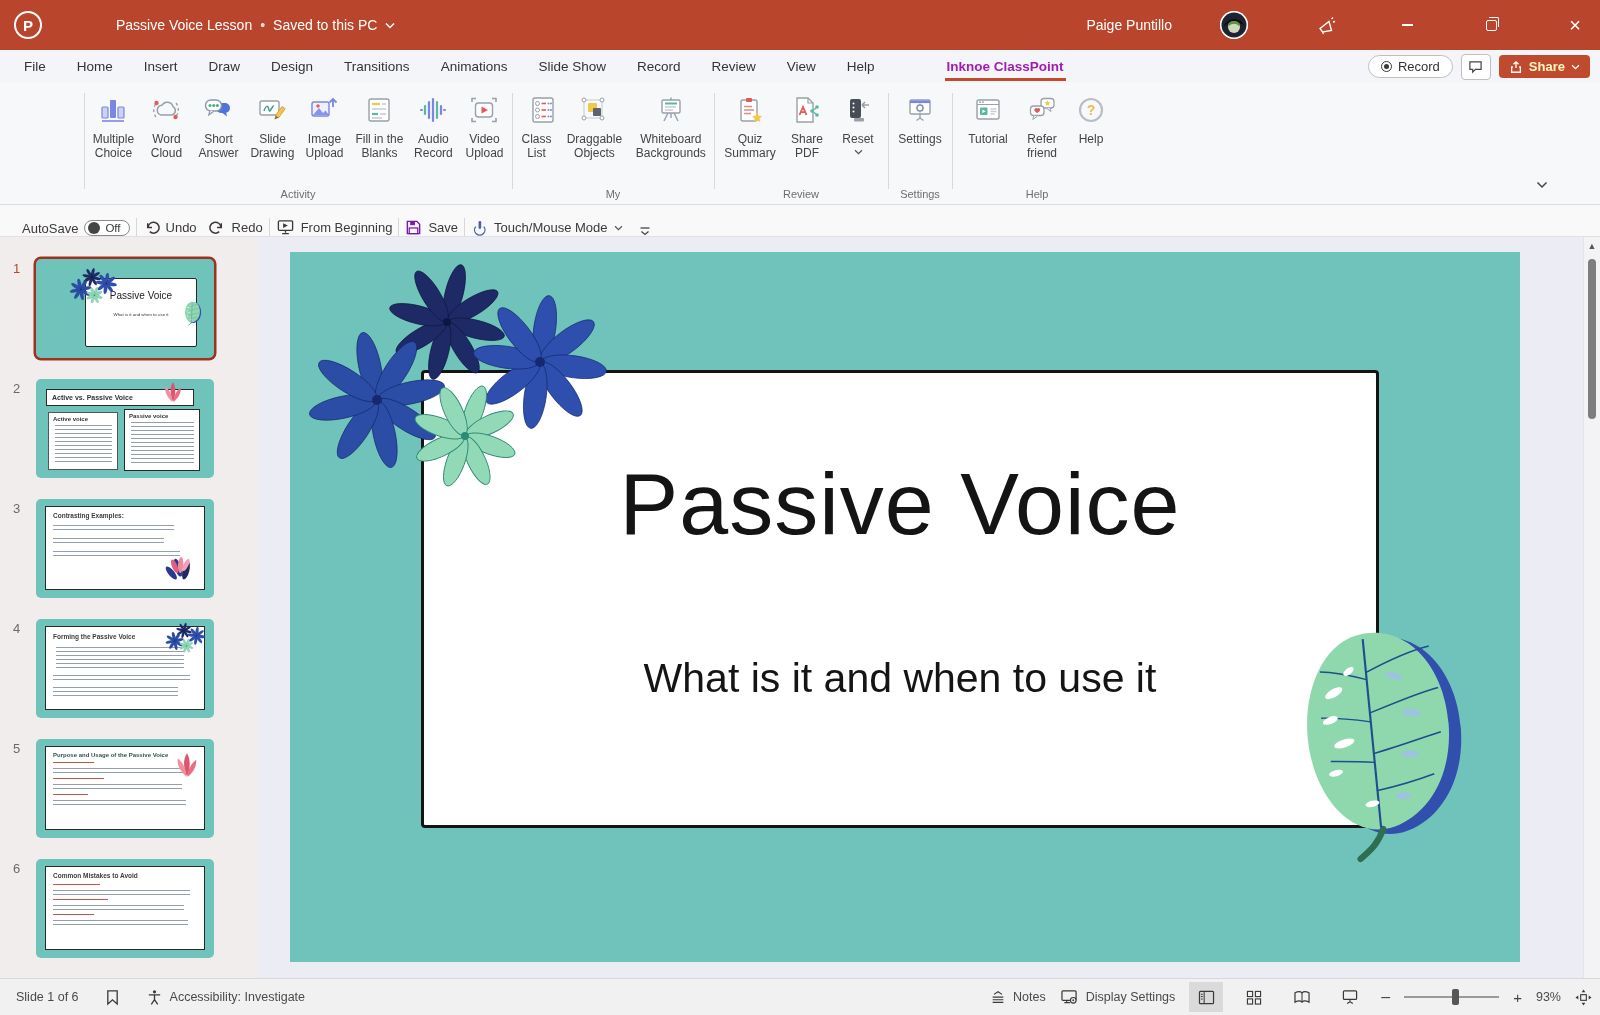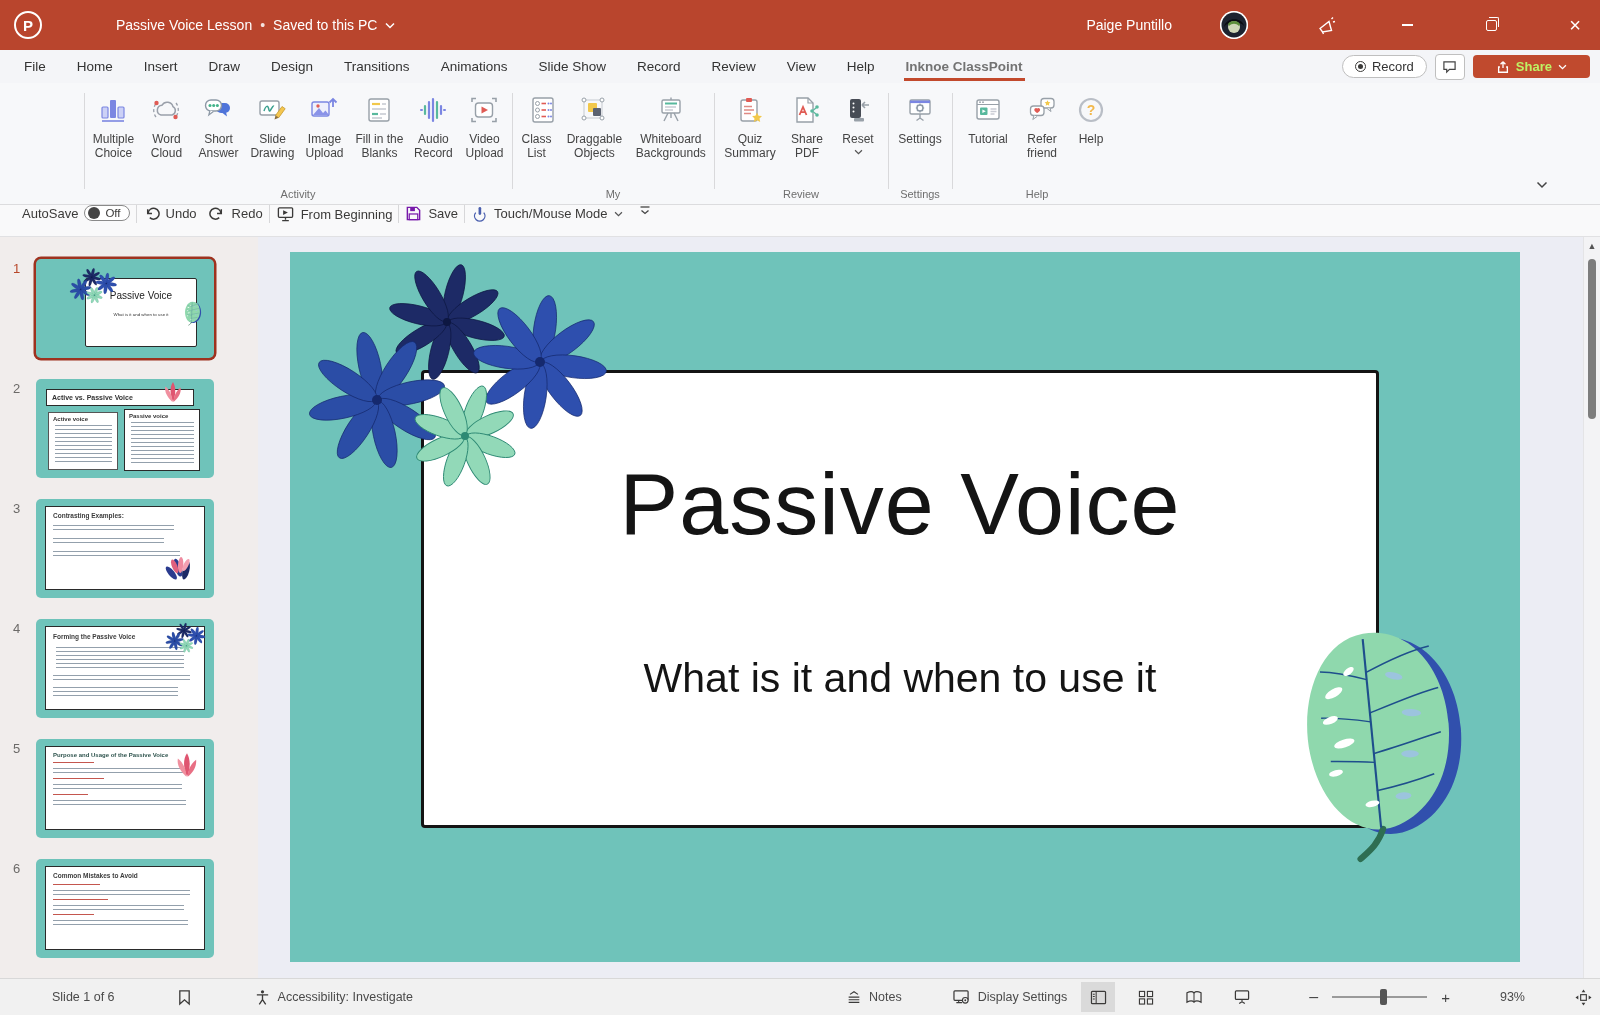--- a/index.html
+++ b/index.html
@@ -24,42 +24,42 @@
   .tb-iconbtn { width:44px; height:50px; display:flex; align-items:center; justify-content:center; }
   .winbtn { width:50px; height:50px; display:flex; align-items:center; justify-content:center; font-size:17px; }
   .maxglyph { width:11px; height:11px; border:1.4px solid #fff; border-radius:2px; position:relative; }
   .maxglyph:before { content:""; position:absolute; left:2px; top:-4px; width:9px; height:9px; border-top:1.4px solid #fff; border-right:1.4px solid #fff; border-radius:0 2px 0 0; }
   .minglyph { width:11px; height:1.6px; background:#fff; }
 
   
   .menubar { position:absolute; left:0; top:50px; width:1600px; height:33px; background:#f4f5f8; display:flex; align-items:center; }
   .menutabs { display:flex; align-items:center; padding-left:22px; gap:27px; font-size:13.5px; color:#333; }
   .mtab { padding:7px 2px; cursor:default; }
-  .mtab.active { font-weight:bold; color:#737373; border-bottom:3px solid #c2492c; padding-bottom:4px; }
+  .mtab.active { font-weight:bold; color:#a21caf; border-bottom:3px solid #c2492c; padding-bottom:4px;margin-left:41px; }
   .menu-right { position:absolute; right:10px; top:0; height:33px; display:flex; align-items:center; gap:8px; }
   .pillbtn { display:flex; align-items:center; gap:6px; border:1px solid #bfbfbf; border-radius:14px; background:#fff; padding:3px 12px; font-size:13px; color:#333; }
   .recdot { width:11px; height:11px; border:1.5px solid #3b3a39; border-radius:50%; display:flex; align-items:center; justify-content:center; }
   .recdot i { width:5px; height:5px; background:#3b3a39; border-radius:50%; }
   .sqbtn { width:30px; height:26px; border:1px solid #bfbfbf; border-radius:4px; background:#fff; display:flex; align-items:center; justify-content:center; }
-  .sharebtn { display:flex; align-items:center; gap:6px; background:#c04a2e; color:#bef264; border-radius:4px; padding:4px 23px; font-size:13px; font-weight:bold; }
+  .sharebtn { display:flex; align-items:center; gap:6px; background:#c04a2e; color:#fef9c3; border-radius:4px; padding:4px 10px; font-size:13px; font-weight:bold; }
 
   
   .ribbon { position:absolute; left:0; top:83px; width:1600px; height:122px; background:#f7f8fa; border-bottom:1px solid #dcdcde; }
   .rgroup { position:absolute; top:0; height:121px; }
   .rgrouplabel { position:absolute; bottom:4px; left:0; right:0; text-align:center; font-size:11px; color:#6e6e6e; }
   .rsep { position:absolute; top:10px; width:1px; height:96px; background:#d9d9db; }
   .ritems { display:flex; justify-content:center; gap:2px; padding-top:6px; }
   .ritem { display:flex; flex-direction:column; align-items:center; font-size:12px; color:#444; line-height:14px; text-align:center; padding-top:2px; }
   .ritem .ric { height:38px; display:flex; align-items:center; justify-content:center; }
   .ritem .rlabel { margin-top:3px; }
   .ribbon-collapse { position:absolute; right:52px; top:98px; }
 
   
   .qat { position:absolute; left:0; top:205px; width:1600px; height:32px; background:#f9f9fa; border-bottom:1px solid #e1e1e3;
-         display:flex; align-items:flex-start; padding-left:16px; gap:0; font-size:13px; color:#3b3a39; }
+         display:flex; align-items:flex-end; padding-left:16px; gap:0; font-size:13px; color:#3b3a39; }
   .qitem { display:flex; align-items:center; gap:6px; padding:0 6px; }
   .toggle { display:flex; align-items:center; gap:5px; border:1px solid #8a8a8a; border-radius:10px; padding:1px 8px 1px 3px; font-size:11.5px; background:#fff; }
   .toggle .knob { width:12px; height:12px; background:#444; border-radius:50%; }
   .qsep { width:1px; height:18px; background:#d7d7d9; }
 
   
   .thumbs { position:absolute; left:0; top:237px; width:258px; height:741px; background:#f1edec; }
   .tnum { position:absolute; left:13px; width:16px; font-size:13px; color:#6c6a68; }
   .tnum.sel { color:#b7472a; }
   .thumb { position:absolute; left:36px; width:178px; height:99px; background:#6fc3ba; border-radius:5px; }
@@ -77,21 +77,21 @@
   .flowers-main { position:absolute; left:6px; top:6px; }
   .leaf-main { position:absolute; left:1000px; top:372px; transform:rotate(-8deg); }
   .vscroll { position:absolute; right:0; top:0; width:17px; height:741px; background:#f3f3f5; border-left:1px solid #e4e4e6; }
   .vscroll .arr { position:absolute; left:0; right:0; top:4px; text-align:center; font-size:9px; color:#555; }
   .vscroll .vthumb { position:absolute; left:4px; top:22px; width:8px; height:160px; background:#7d7d7d; border-radius:4px; }
 
   
   .statusbar { position:absolute; left:0; top:978px; width:1600px; height:37px; background:#f1f1f1; border-top:1px solid #d8d8d8;
                display:flex; align-items:center; font-size:12.5px; color:#4a4a4a; }
   .sb-left { display:flex; align-items:center; gap:26px; padding-left:16px; }
-  .sb-item { display:flex; align-items:center; gap:7px;margin-left:36px; }
+  .sb-item { display:flex; align-items:center; gap:7px; }
   .sb-right { position:absolute; right:8px; display:flex; align-items:center; gap:14px; }
   .viewbtn { width:34px; height:30px; display:flex; align-items:center; justify-content:center; }
   .viewbtn.sel { background:#dadada; }
   .zoomtrack { position:relative; width:95px; height:2px; background:#9a9a9a; }
   .zoomthumb { position:absolute; left:48px; top:-7px; width:7px; height:16px; background:#565656; border-radius:2px; }
   .zplus { font-size:15px; color:#444; }
 
   svg { display:block; }
 </style>
 </head>

